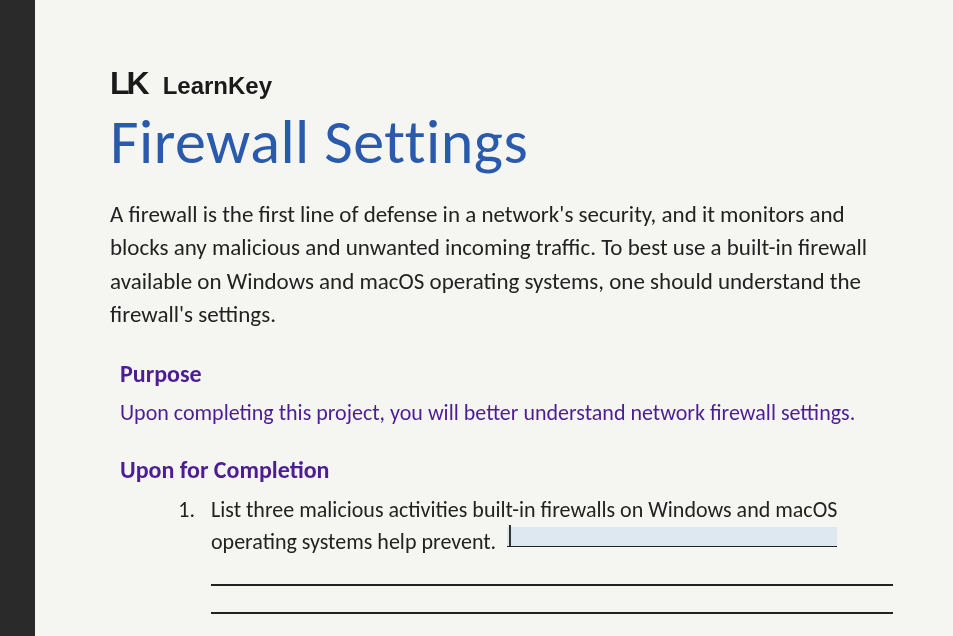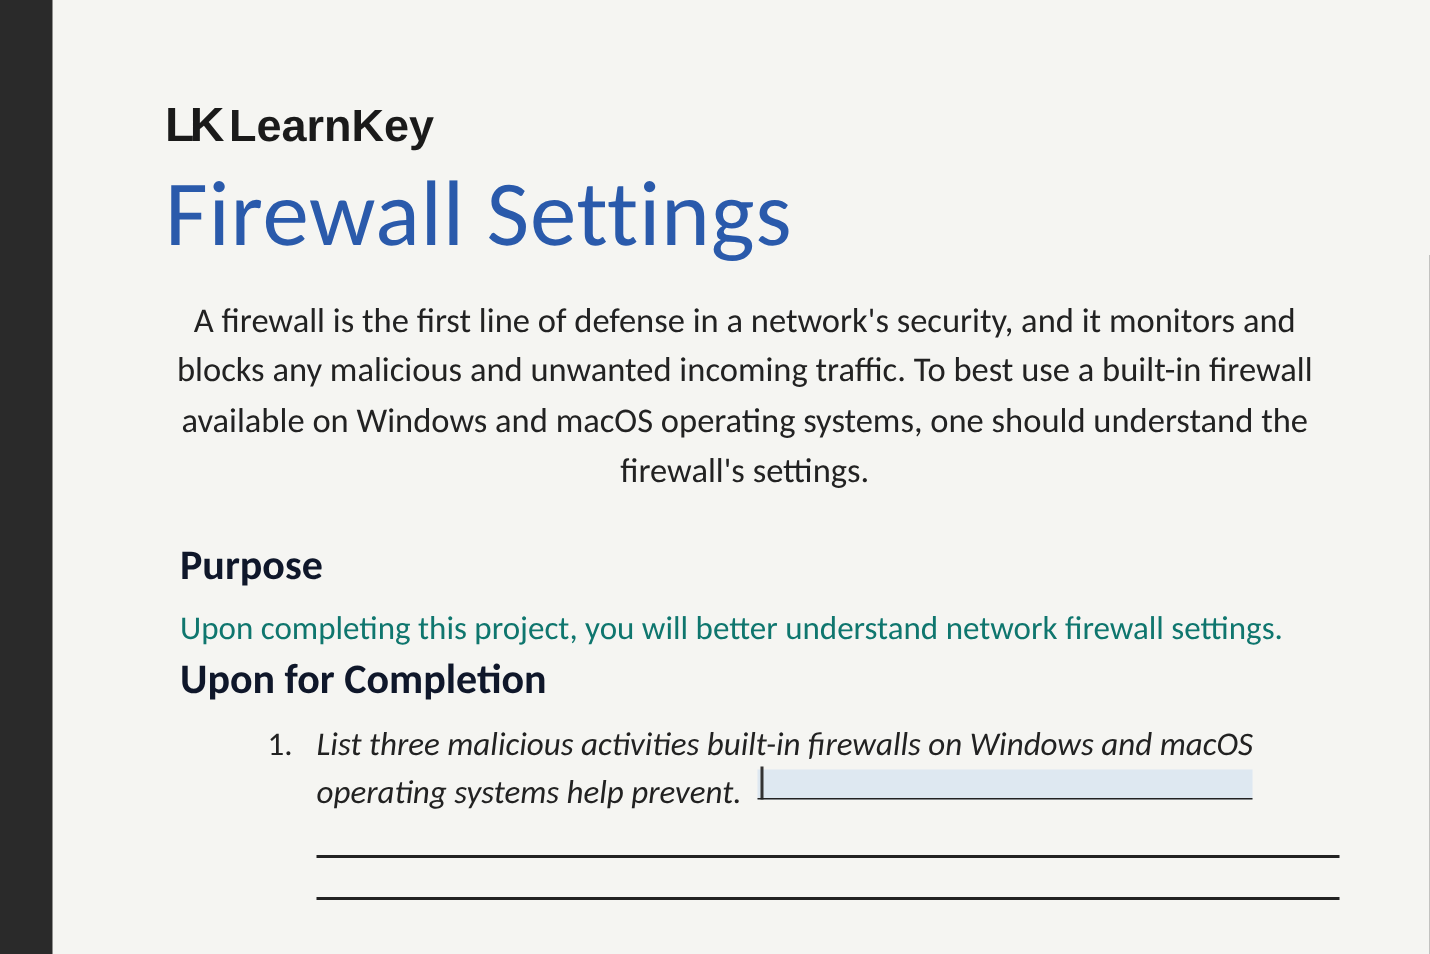--- a/index.html
+++ b/index.html
@@ -20,63 +20,63 @@
       position: absolute;
       left: 35px;
       top: 0;
       right: 0;
       bottom: 0;
       padding: 65px 60px 20px 75px;
     }
     .logo-row {
       display: flex;
       align-items: baseline;
-      gap: 6px;
+      gap: 16px;
       margin-bottom: 2px;
     }
     .logo-mark {
       font-family: Arial, sans-serif;
       font-weight: 900;
       font-size: 32px;
       color: #1a1a1a;
       letter-spacing: -3px;
     }
     .logo-text {
       font-family: Arial, sans-serif;
       font-weight: 700;
-      font-size: 30px;
+      font-size: 24px;
       color: #1a1a1a;
     }
     .page-title {
       font-family: "Segoe UI Light", "Segoe UI", Calibri, Arial, sans-serif;
       font-weight: 300;
       font-size: 62px;
       color: #2a5aab;
       margin-bottom: 18px;
       letter-spacing: 0.5px;
     }
     .intro {
       font-size: 23px;
       color: #222;
       line-height: 1.45;
       margin-bottom: 28px;
       padding-right: 10px;
-      text-align: center;
     }
     .section-heading {
-      font-size: 28px;
+      font-size: 24px;
       font-weight: 700;
-      color: #0f172a;
+      color: #4c1d95;
       margin-bottom: 10px;
       padding-left: 10px;
     }
     .section-body {
       font-size: 22px;
-      color: #0f766e;
+      color: #4c1d95;
       line-height: 1.4;
+      margin-bottom: 26px;
       padding-left: 10px;
     }
     .steps-list {
       list-style: none;
       padding-left: 65px;
     }
     .step-item {
       display: flex;
       gap: 16px;
       font-size: 22px;
@@ -85,21 +85,20 @@
     }
     .step-num {
       min-width: 20px;
       text-align: right;
     }
     .step-text-wrap {
       flex: 1;
     }
     .step-text {
       display: block;
-      font-style: italic;
     }
     .fill-lines {
       margin-top: 2px;
     }
     .fill-line {
       display: block;
       position: relative;
       height: 28px;
     }
     .fill-line-first {

